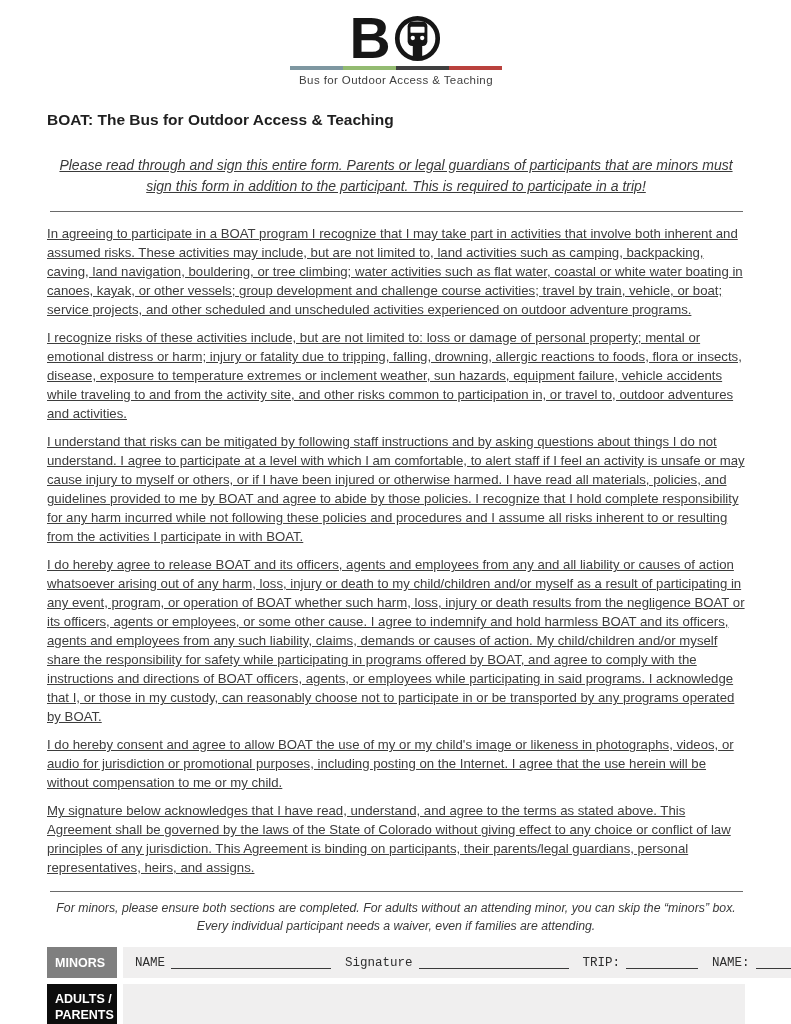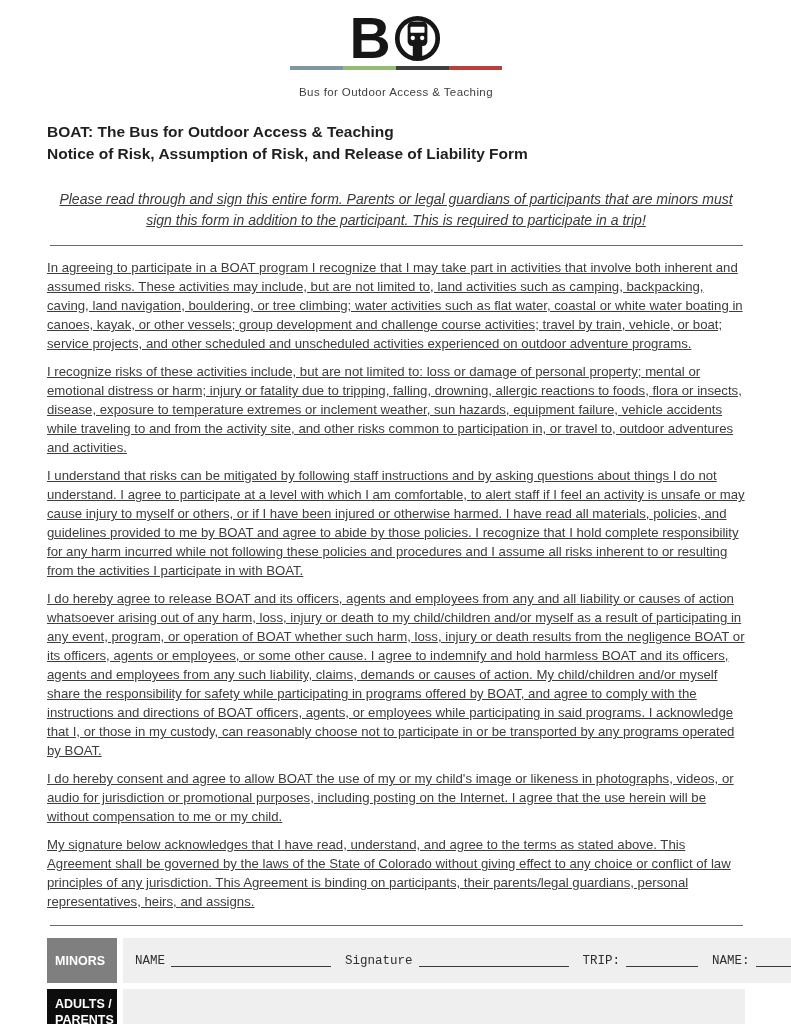--- a/index.html
+++ b/index.html
@@ -27,21 +27,21 @@
   .logo-bar {
     width: 212px; height: 4px; margin: 2px auto 0 auto;
     display: flex;
   }
   .logo-bar span { flex: 1; height: 100%; }
   .seg1 { background: #7e97a1; }
   .seg2 { background: #93bb71; }
   .seg3 { background: #3f3f3f; }
   .seg4 { background: #b9413d; }
   .tagline {
-    margin-top: 16px; font-size: 11.5px; color: #3f3f3f;
+    margin-top: 4px; font-size: 11.5px; color: #3f3f3f;
     letter-spacing: 0.4px;
   }
 
   
   .doc-title {
     margin-top: 23px; text-align: left;
     font-size: 15.5px; font-weight: bold; color: #1f1f1f;
     line-height: 22px;
   }
 
@@ -83,21 +83,21 @@
     margin-right: 6px;
   }
   .row-label.gray { background: #7f7f7f; }
   .row-label.black { background: #0d0d0d; }
   .row-fields {
     flex: 1; background: #f0efef;
     display: flex; align-items: center;
     padding: 0 10px 0 12px;
     font-size: 12.5px; color: #2e2e2e;
   }
-  .sig-row.row-minors { height: 45px; }
+  .sig-row.row-minors { height: 31px; }
   .sig-row.row-adults { height: 45px; }
   .sig-row.row-adults .row-fields { align-items: flex-end; padding-bottom: 8px; }
   .f-label { white-space: nowrap; margin-right: 6px; font-family: Liberation Mono, monospace; }
   .blank-line {
     border-bottom: 1px solid #3a3a3a; height: 13px;
     margin-right: 14px;
   }
   .w-name { width: 160px; }
   .w-sig  { width: 150px; }
   .w-trip { width: 72px; }
@@ -124,38 +124,41 @@
       <span class="seg1"></span>
       <span class="seg2"></span>
       <span class="seg3"></span>
       <span class="seg4"></span>
     </div>
     <div class="tagline">Bus for Outdoor Access &amp; Teaching</div>
   </header>
 
   <div class="doc-title">
     <div>BOAT: The Bus for Outdoor Access &amp; Teaching</div>
-    <div>Notice of Risk, Assumption of Risk, and Release of Liability Form</div>
   </div>
 
   <p class="intro">Please read through and sign this entire form. Parents or legal guardians of participants that are minors must sign this form in addition to the participant. This is required to participate in a trip!</p>
 
   <hr class="rule">
 
   <section class="body-text">
     <p>In agreeing to participate in a BOAT program I recognize that I may take part in activities that involve both inherent and assumed risks. These activities may include, but are not limited to, land activities such as camping, backpacking, caving, land navigation, bouldering, or tree climbing; water activities such as flat water, coastal or white water boating in canoes, kayak, or other vessels; group development and challenge course activities; travel by train, vehicle, or boat; service projects, and other scheduled and unscheduled activities experienced on outdoor adventure programs.</p>
     <p>I recognize risks of these activities include, but are not limited to: loss or damage of personal property; mental or emotional distress or harm; injury or fatality due to tripping, falling, drowning, allergic reactions to foods, flora or insects, disease, exposure to temperature extremes or inclement weather, sun hazards, equipment failure, vehicle accidents while traveling to and from the activity site, and other risks common to participation in, or travel to, outdoor adventures and activities.</p>
     <p>I understand that risks can be mitigated by following staff instructions and by asking questions about things I do not understand. I agree to participate at a level with which I am comfortable, to alert staff if I feel an activity is unsafe or may cause injury to myself or others, or if I have been injured or otherwise harmed. I have read all materials, policies, and guidelines provided to me by BOAT and agree to abide by those policies. I recognize that I hold complete responsibility for any harm incurred while not following these policies and procedures and I assume all risks inherent to or resulting from the activities I participate in with BOAT.</p>
     <p>I do hereby agree to release BOAT and its officers, agents and employees from any and all liability or causes of action whatsoever arising out of any harm, loss, injury or death to my child/children and/or myself as a result of participating in any event, program, or operation of BOAT whether such harm, loss, injury or death results from the negligence BOAT or its officers, agents or employees, or some other cause. I agree to indemnify and hold harmless BOAT and its officers, agents and employees from any such liability, claims, demands or causes of action. My child/children and/or myself share the responsibility for safety while participating in programs offered by BOAT, and agree to comply with the instructions and directions of BOAT officers, agents, or employees while participating in said programs. I acknowledge that I, or those in my custody, can reasonably choose not to participate in or be transported by any programs operated by BOAT.</p>
     <p>I do hereby consent and agree to allow BOAT the use of my or my child's image or likeness in photographs, videos, or audio for jurisdiction or promotional purposes, including posting on the Internet. I agree that the use herein will be without compensation to me or my child.</p>
     <p>My signature below acknowledges that I have read, understand, and agree to the terms as stated above. This Agreement shall be governed by the laws of the State of Colorado without giving effect to any choice or conflict of law principles of any jurisdiction. This Agreement is binding on participants, their parents/legal guardians, personal representatives, heirs, and assigns.</p>
   </section>
 
   <hr class="rule">
 
+  <p class="note">
+    <span style="display:block">For minors, please ensure both sections are completed. For adults without an attending minor, you can skip the “minors” box.</span>
+    <span style="display:block">Every individual participant needs a waiver, even if families are attending.</span>
+  </p>
 
   <div class="sig-table">
 
     <div class="sig-row row-minors">
       <div class="row-label gray">MINORS</div>
       <div class="row-fields">
         <span class="f-label">NAME</span>
         <span class="blank-line w-name"></span>
         <span class="f-label">Signature</span>
         <span class="blank-line w-sig"></span>

